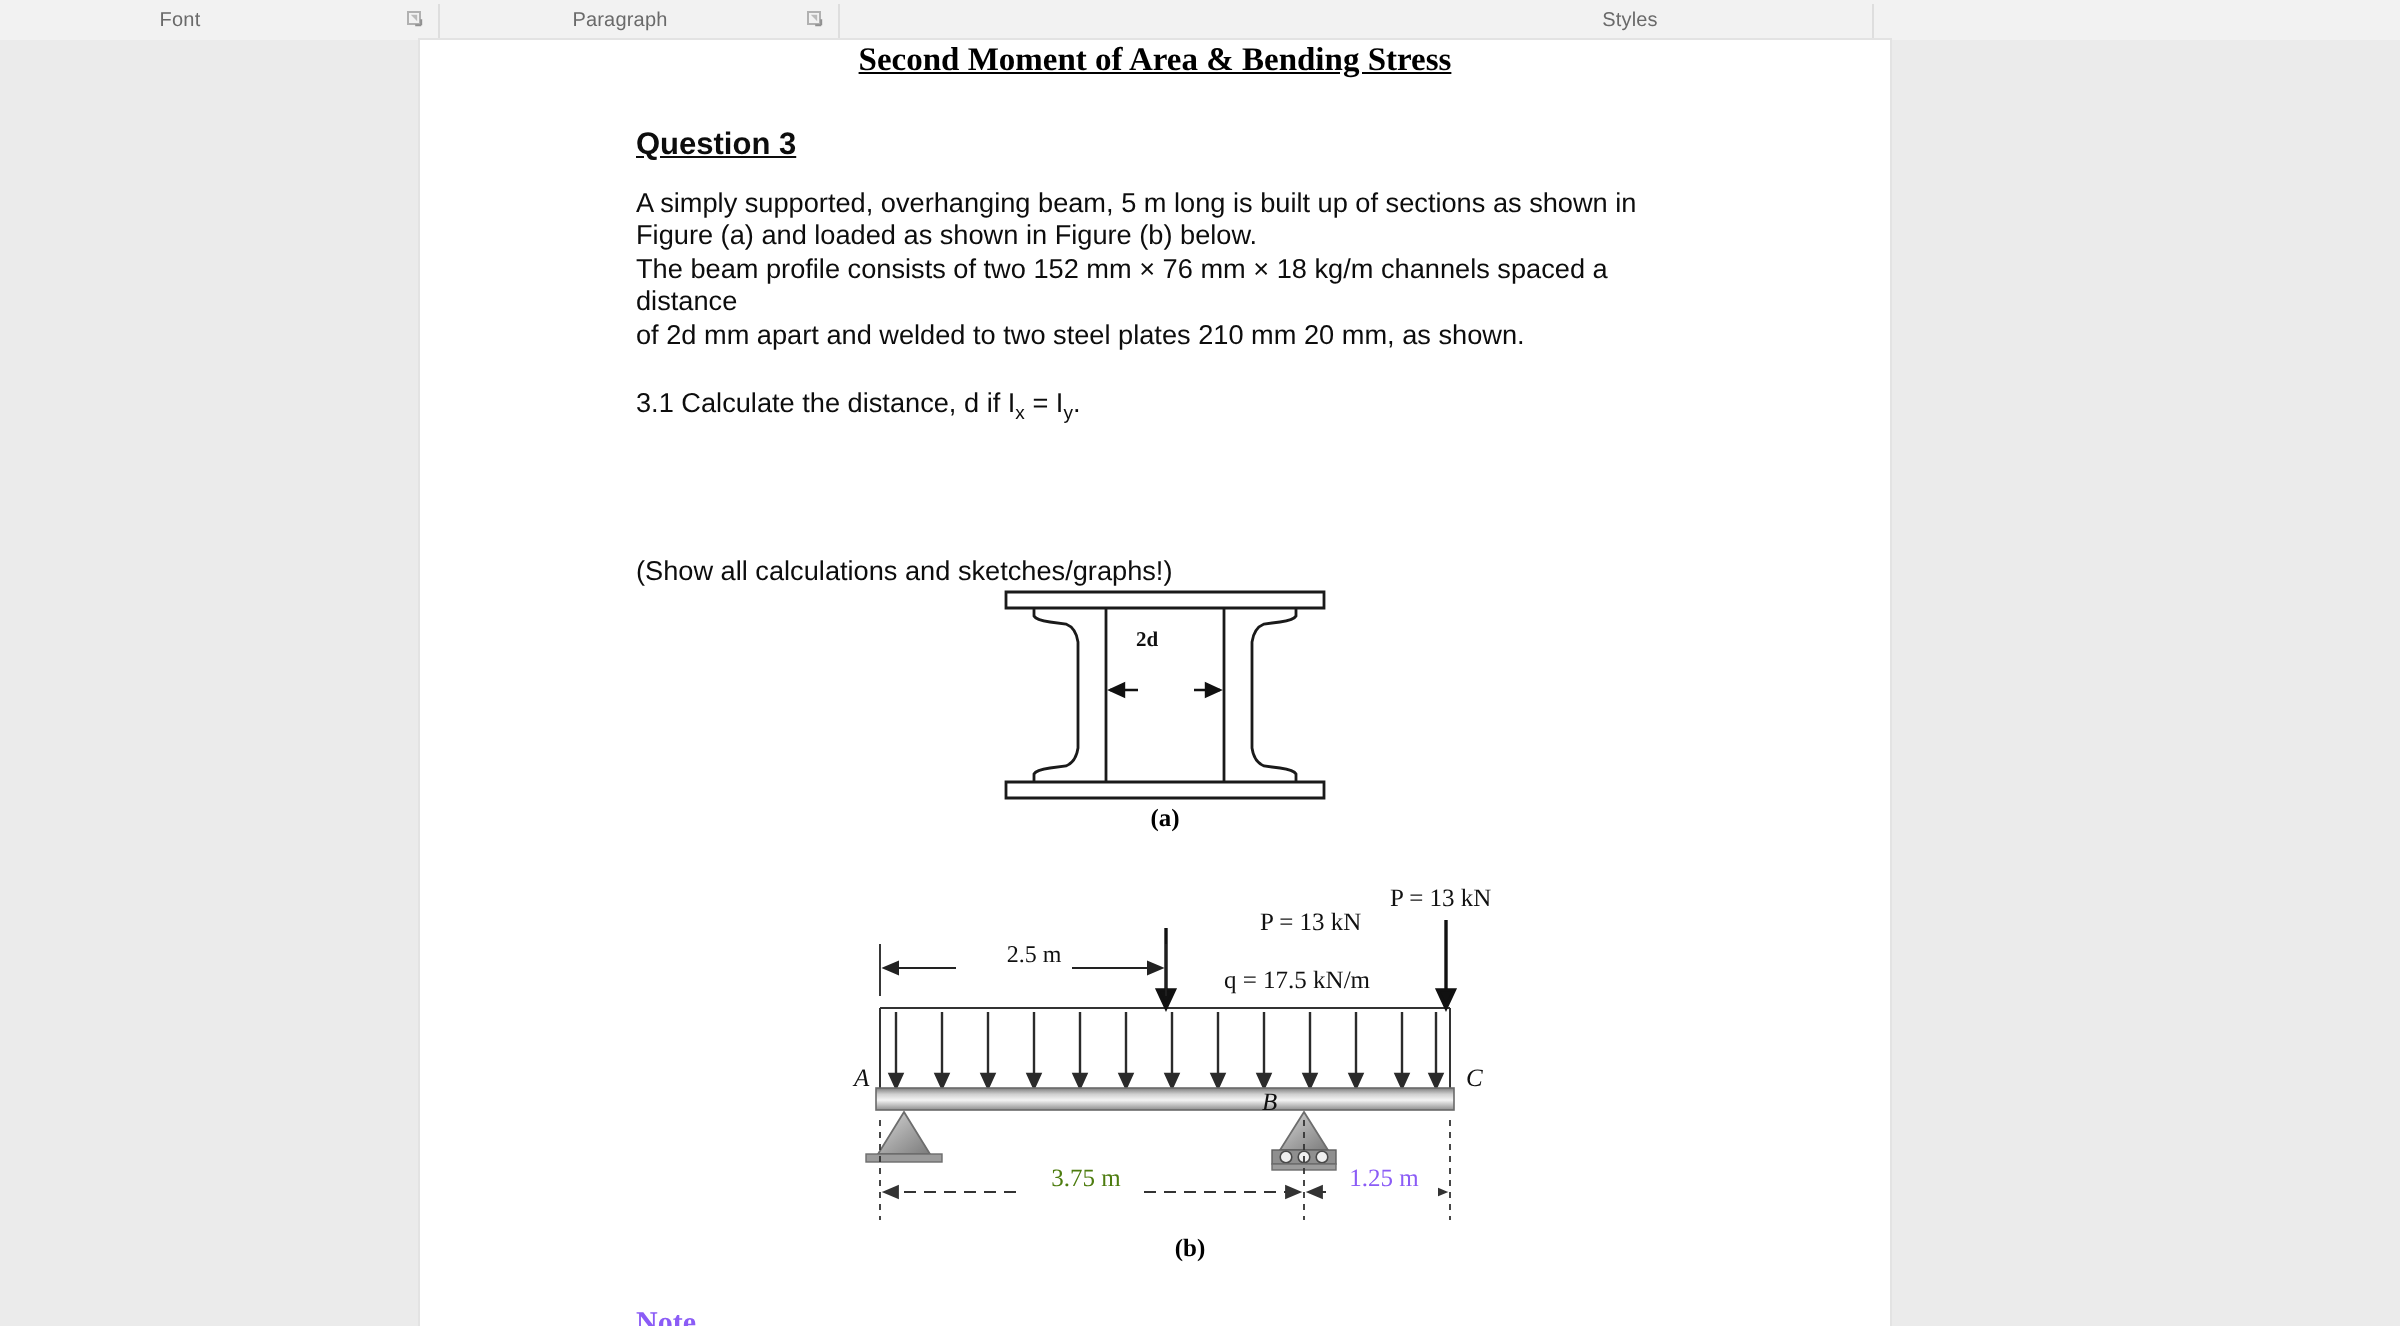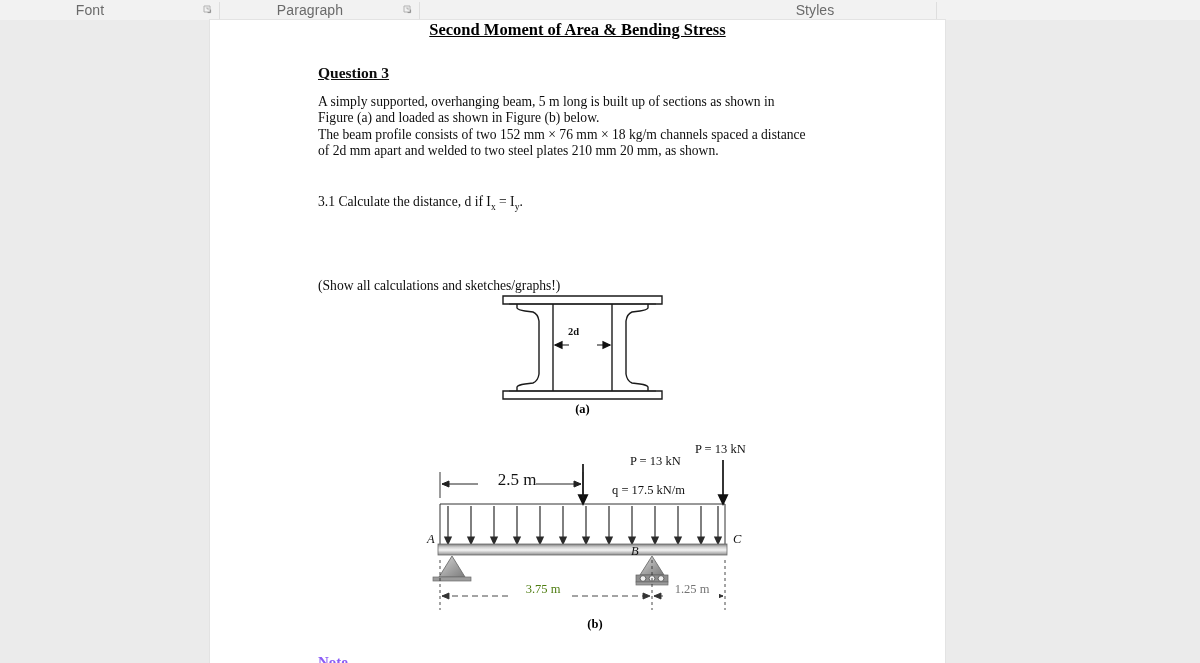--- a/index.html
+++ b/index.html
@@ -12,21 +12,21 @@
   #ribbon{
     position:absolute;left:0;top:0;width:1200px;height:20px;
     background:#f2f2f2;
     border-bottom:1px solid #d9d9d9;
   }
   .ribbon-group{
     position:absolute;top:0;height:20px;
     display:flex;align-items:center;justify-content:center;
   }
   .group-label{
-    font-size:14px;color:#6a6a6a;letter-spacing:.1px;
+    font-size:10px;color:#6a6a6a;letter-spacing:.1px;
     white-space:nowrap;
   }
   .launcher{
     position:absolute;top:5px;width:9px;height:9px;
     opacity:.62;
   }
   .launcher svg{display:block;}
   .group-sep{
     position:absolute;top:2px;width:1px;height:17px;
     background:#dedede;
@@ -43,21 +43,21 @@
   }
   .doc-title{
     position:absolute;left:0;top:0px;width:735px;
     text-align:center;
     font-family:"Liberation Serif",serif;
     font-weight:bold;font-size:16.5px;color:#000;
     text-decoration:underline;
   }
   .body-block{
     position:absolute;left:108px;width:540px;
-    font-family:Liberation Serif, serif;
+    font-family:Liberation Sans, sans-serif;
     color:#0d0d0d;
   }
   .q-head{
     font-weight:bold;font-size:15.5px;text-decoration:underline;
   }
   .para{font-size:13.6px;line-height:16.4px;}
   .sub{font-size:13.6px;}
   .sub sub{font-size:9.5px;}
   
   .fig-cap{
@@ -145,21 +145,21 @@
           <path d="M14 101 H161" stroke-width="0.8"></path>
         </g>
 
         <g stroke="#111" stroke-width="1.2" fill="#111">
           <path d="M60 55 H115" fill="none"></path>
           <path d="M60 55 l7 -3.2 v6.4 z"></path>
           <path d="M115 55 l-7 -3.2 v6.4 z"></path>
         </g>
         <rect x="74" y="44" width="28" height="13" fill="#ffffff"></rect>
       </svg>
-      <div style="position:absolute;left:73px;top:36px;font-family:'Liberation Serif',serif;font-size:10.5px;font-weight:bold;color:#111;">2d</div>
+      <div style="position:absolute;left:73px;top:25px;font-family:'Liberation Serif',serif;font-size:10.5px;font-weight:bold;color:#111;">2d</div>
     </div>
     <div class="fig-cap" style="position:absolute;left:285px;top:382px;width:175px;">(a)</div>
 
     <div style="position:absolute;left:195px;top:400px;">
       <svg width="380" height="200" viewBox="0 0 380 200">
         <defs>
           <linearGradient id="beamGrad" x1="0" y1="0" x2="0" y2="1">
             <stop offset="0%" stop-color="#7d7d7d"></stop>
             <stop offset="28%" stop-color="#cfcfcf"></stop>
             <stop offset="55%" stop-color="#f4f4f4"></stop>
@@ -277,23 +277,23 @@
           <path d="M249 176 l7 -3 v6 z"></path>
           <path d="M318 176 l-7 -3 v6 z"></path>
         </g>
         <rect x="105" y="168" width="62" height="16" fill="#ffffff"></rect>
         <rect x="258" y="168" width="56" height="16" fill="#ffffff"></rect>
       </svg>
 
       <div style="position:absolute;left:225px;top:34px;font-family:'Liberation Serif',serif;font-size:12.5px;color:#111;white-space:nowrap;">P = 13 kN</div>
       <div style="position:absolute;left:290px;top:22px;font-family:'Liberation Serif',serif;font-size:12.5px;color:#111;white-space:nowrap;">P = 13 kN</div>
       <div style="position:absolute;left:207px;top:63px;font-family:'Liberation Serif',serif;font-size:12.5px;color:#111;white-space:nowrap;">q = 17.5 kN/m</div>
-      <div style="position:absolute;left:83px;top:50px;width:58px;text-align:center;font-family:'Liberation Serif',serif;font-size:17px;color:#111;">2.5 m</div>
+      <div style="position:absolute;left:83px;top:50px;width:58px;text-align:center;font-family:'Liberation Serif',serif;font-size:12px;color:#111;">2.5 m</div>
       <div style="position:absolute;left:110px;top:162px;width:56px;text-align:center;font-family:'Liberation Serif',serif;font-size:12.5px;color:#4d7c0f;">3.75 m</div>
-      <div style="position:absolute;left:261px;top:162px;width:52px;text-align:center;font-family:'Liberation Serif',serif;font-size:12.5px;color:#737373;">1.25 m</div>
+      <div style="position:absolute;left:261px;top:162px;width:52px;text-align:center;font-family:'Liberation Serif',serif;font-size:12.5px;color:#8b5cf6;">1.25 m</div>
       <div style="position:absolute;left:22px;top:112px;font-family:'Liberation Serif',serif;font-style:italic;font-size:12.5px;color:#111;">A</div>
       <div style="position:absolute;left:226px;top:124px;font-family:'Liberation Serif',serif;font-style:italic;font-size:12.5px;color:#111;">B</div>
       <div style="position:absolute;left:328px;top:112px;font-family:'Liberation Serif',serif;font-style:italic;font-size:12.5px;color:#111;">C</div>
     </div>
 
     <div class="fig-cap" style="position:absolute;left:195px;top:597px;width:380px;">(b)</div>
 
     <div style="position:absolute;left:108px;top:634px;font-family:'Liberation Serif',serif;font-weight:bold;font-size:15px;color:#8b5cf6;overflow:hidden;height:9px;">Note</div>
   </div>
 </div>

